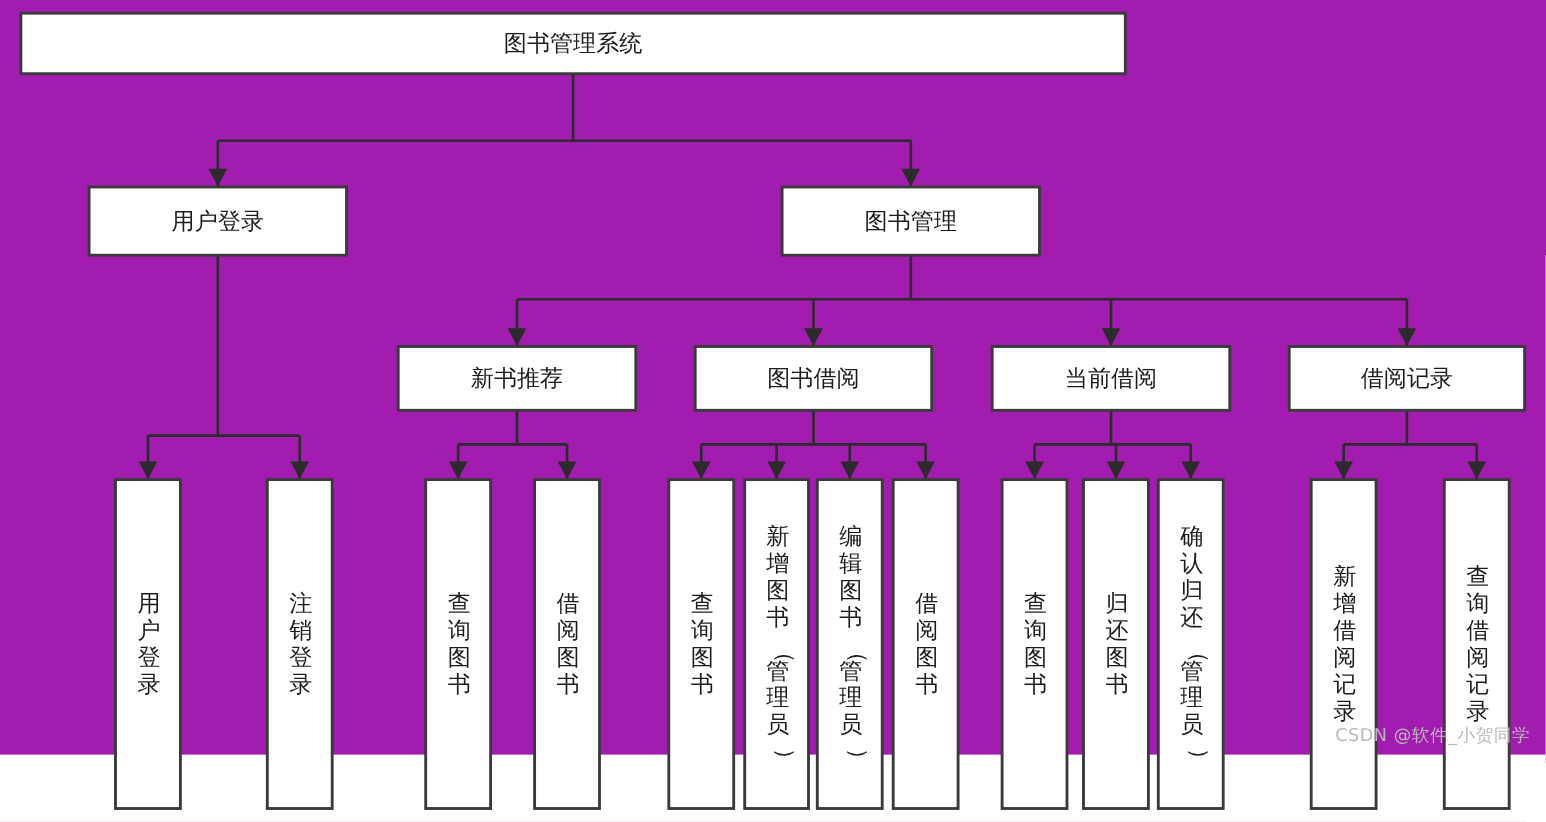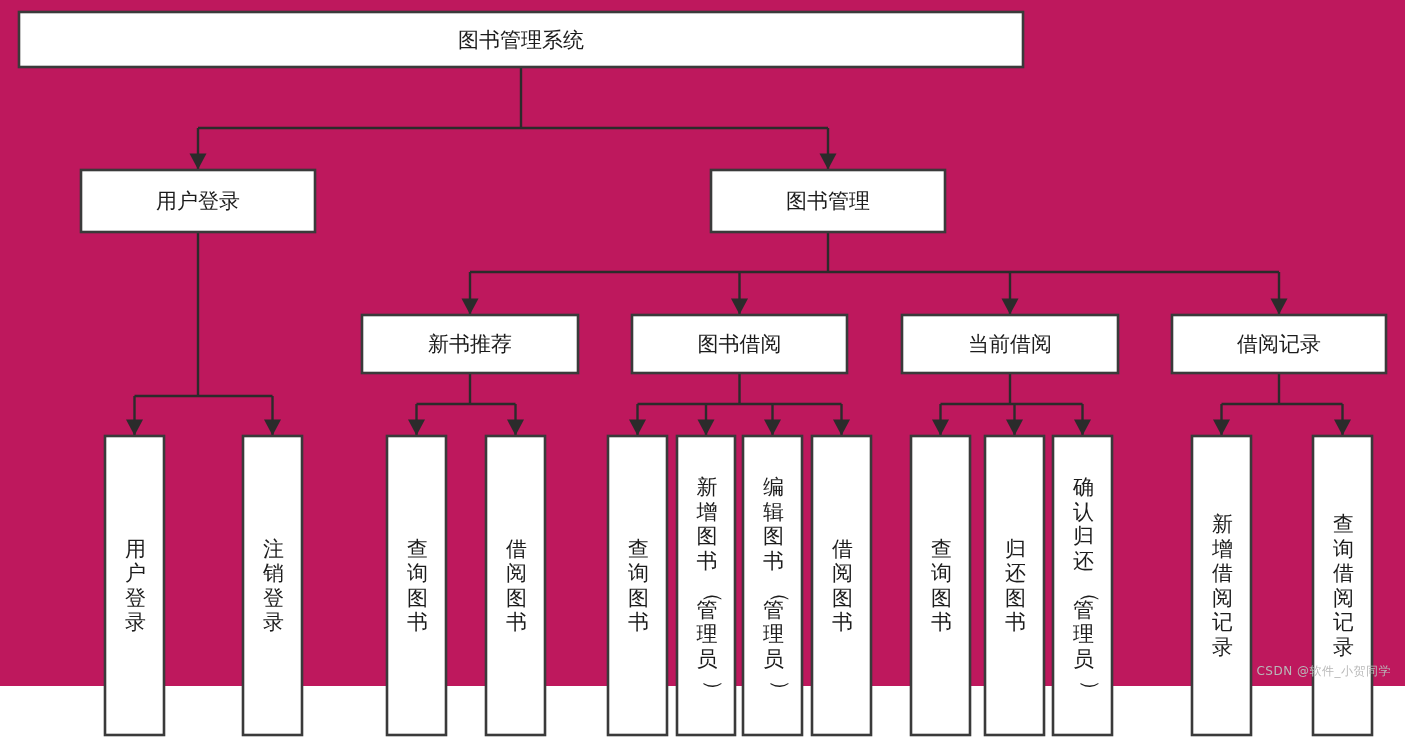--- a/index.html
+++ b/index.html
@@ -10,21 +10,21 @@
   body {
     width: 1405px;
     height: 747px;
     font-family: "DejaVu Sans", "Liberation Sans", sans-serif;
     overflow: hidden;
   }
   #diagram-root {
     position: relative;
     width: 1405px;
     height: 686px;
-    background: #be185d;
+    background: #a21caf;
   }
   svg#tree-svg {
     position: absolute;
     left: 0;
     top: 0;
     width: 1405px;
     height: 747px;
     display: block;
   }
   .node-rect {
@@ -55,21 +55,21 @@
   }
   .arrow-head {
     fill: #2b2b2b;
     stroke: none;
   }
   .watermark {
     position: absolute;
     right: 14px;
     bottom: 6px;
     font-family: "DejaVu Sans", "Liberation Sans", sans-serif;
-    font-size: 12px;
+    font-size: 16px;
     color: #b9b9b9;
     letter-spacing: 0.5px;
     white-space: nowrap;
     pointer-events: none;
   }
 </style>
 </head>
 <body>
 
 <div id="diagram-root">

